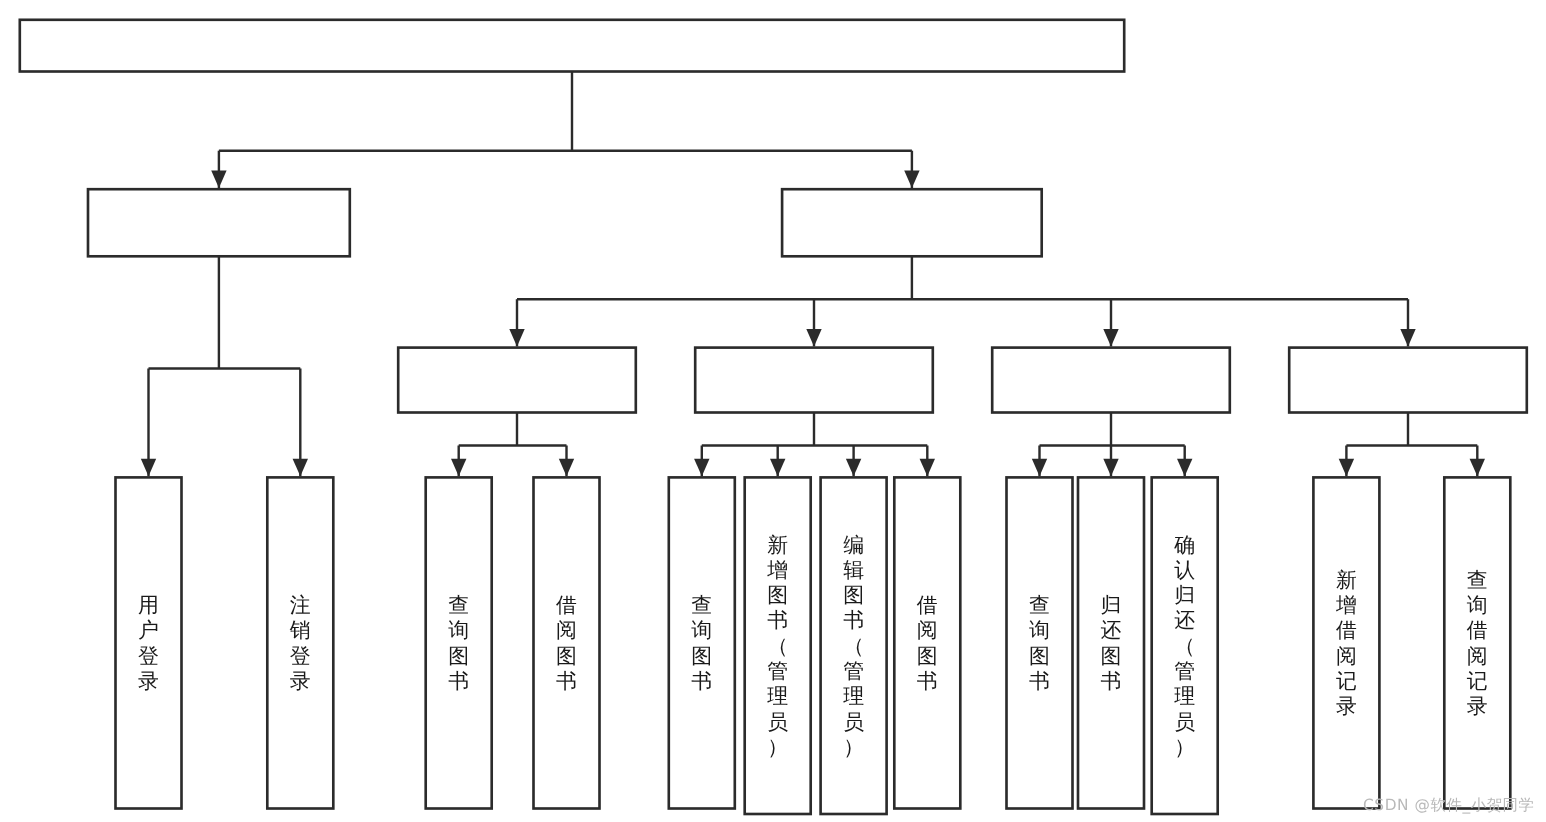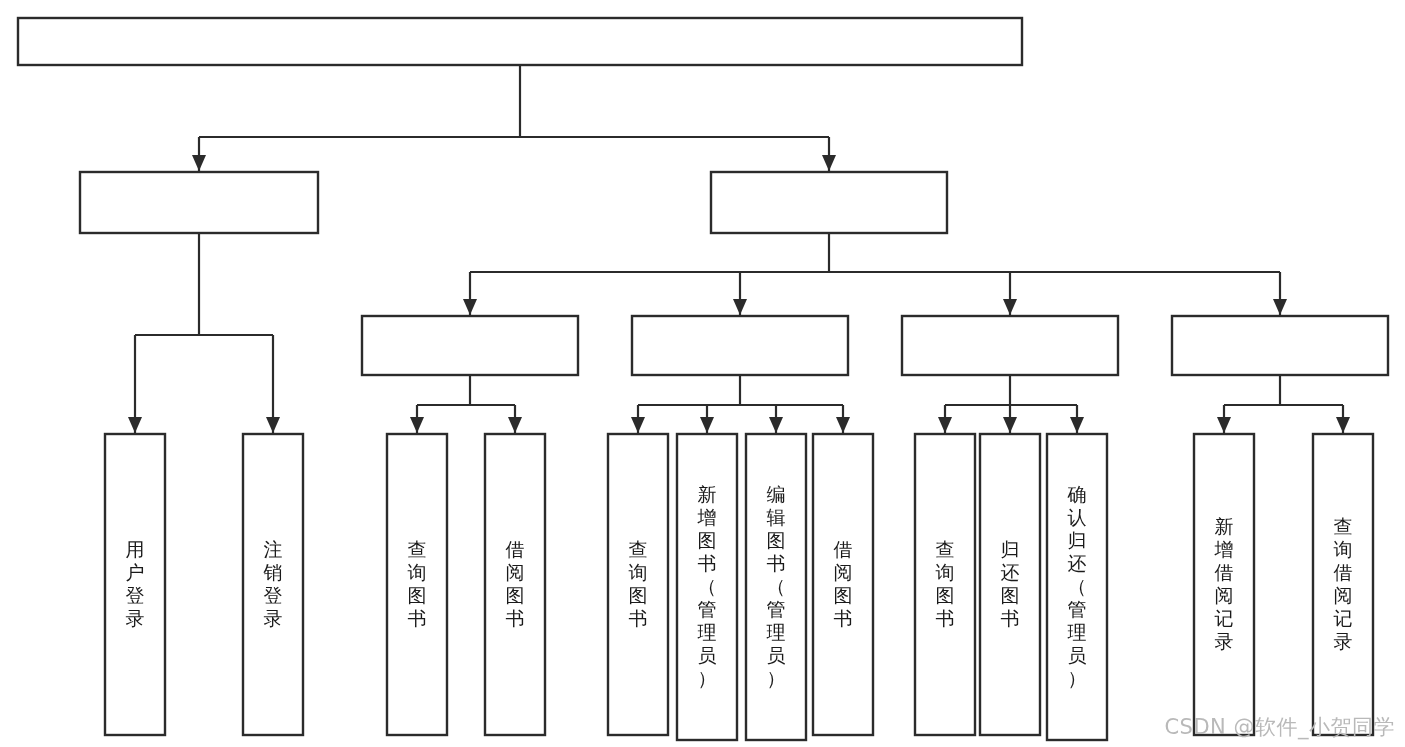--- a/index.html
+++ b/index.html
@@ -49,21 +49,21 @@
   }
   .arrow-head {
     fill: #2b2b2b;
     stroke: none;
   }
   .watermark {
     position: absolute;
     right: 10px;
     bottom: 6px;
     font-family: "DejaVu Sans", "Liberation Sans", sans-serif;
-    font-size: 21px;
+    font-size: 14px;
     color: #b9b9b9;
     letter-spacing: 0.5px;
     white-space: nowrap;
     user-select: none;
   }
 </style>
 </head>
 <body>
 
 <div id="canvas">

